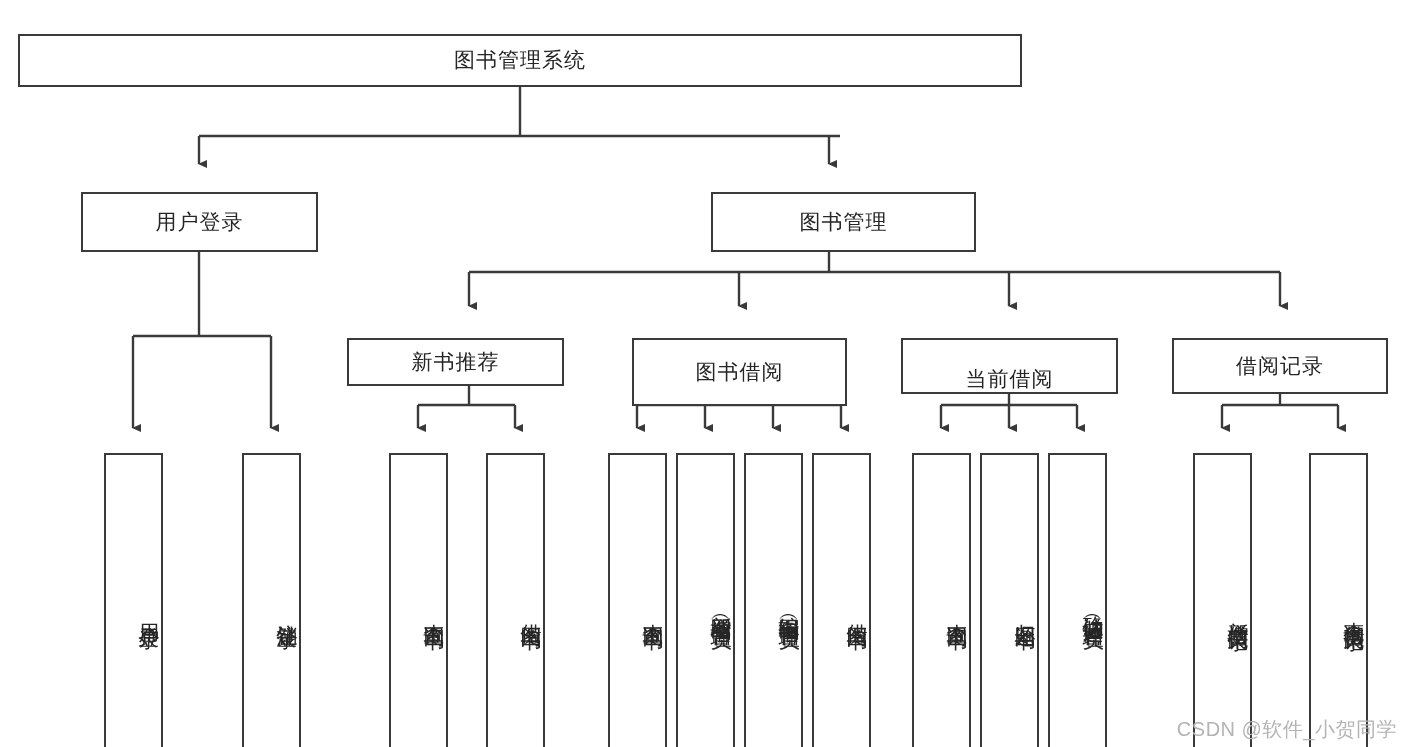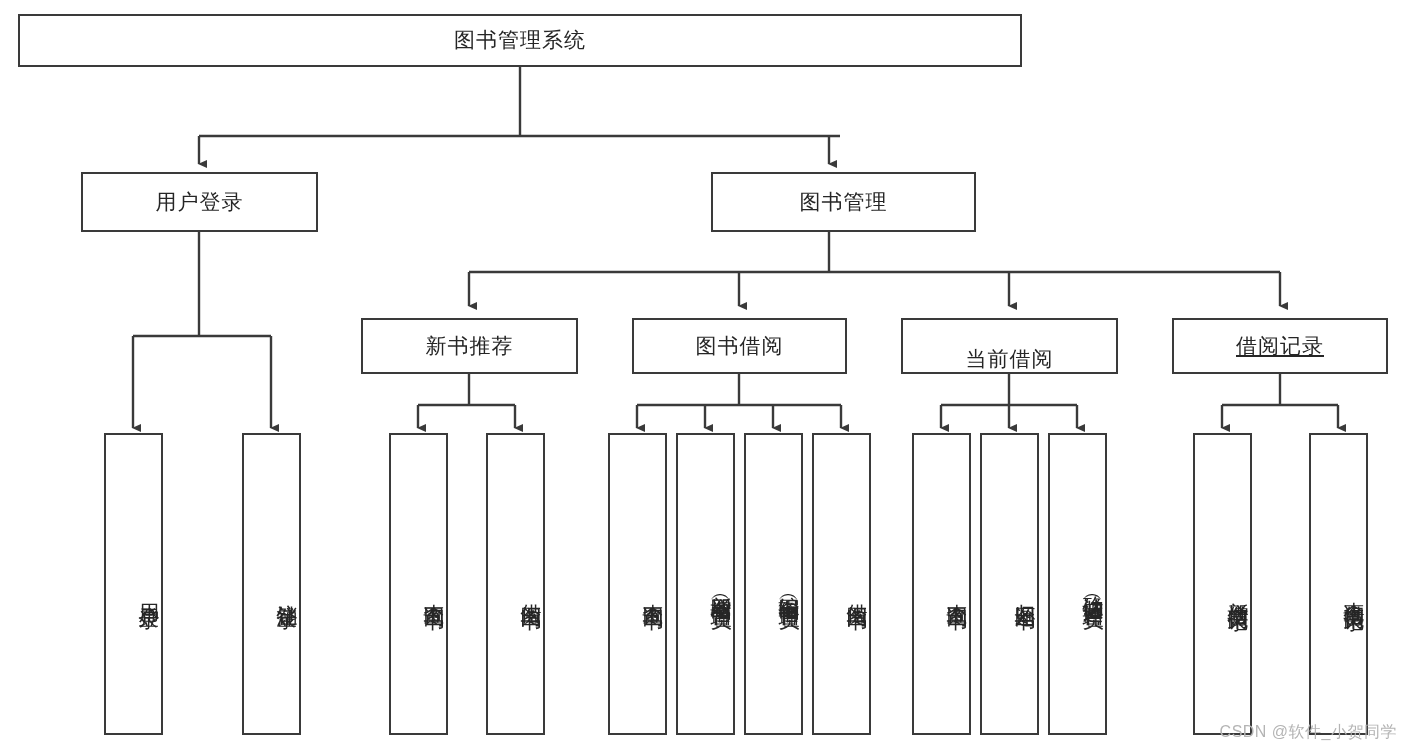--- a/index.html
+++ b/index.html
@@ -28,20 +28,21 @@
   }
   .node {
     position: absolute;
     box-sizing: border-box;
     background: #ffffff;
     border: 2px solid #3a3a3a;
     display: flex;
     align-items: center;
     justify-content: center;
     color: #262626;
+    margin-top: 20px;
   }
   .node.horizontal {
     font-size: 21px;
     letter-spacing: 1px;
   }
   .node.vertical {
     writing-mode: vertical-rl;
     text-orientation: upright;
     font-size: 21px;
     letter-spacing: 2px;
@@ -54,21 +55,21 @@
   }
   .node-label {
     display: block;
     line-height: 1.18;
     white-space: pre;
   }
   .watermark {
     position: absolute;
     right: 8px;
     bottom: 4px;
-    font-size: 16px;
+    font-size: 20px;
     color: #b4b4b4;
     letter-spacing: 0.5px;
     white-space: nowrap;
   }
 </style>
 </head>
 <body>
 
 <div id="diagram-root">
 
@@ -127,33 +128,33 @@
   </div>
 
   <div class="node horizontal" style="left:81px; top:172px; width:237px; height:60px;">
     <span class="node-label">用户登录</span>
   </div>
 
   <div class="node horizontal" style="left:711px; top:172px; width:265px; height:60px;">
     <span class="node-label">图书管理</span>
   </div>
 
-  <div class="node horizontal" style="left:361px; top:318px; width:217px; height:56px;">
+  <div class="node horizontal" style="left:347px; top:318px; width:217px; height:48px;">
     <span class="node-label">新书推荐</span>
   </div>
 
-  <div class="node horizontal" style="left:632px; top:318px; width:215px; height:56px;">
+  <div class="node horizontal" style="left:632px; top:318px; width:215px; height:68px;">
     <span class="node-label">图书借阅</span>
   </div>
 
   <div class="node horizontal" style="left:901px; top:318px; width:217px; height:56px;align-items:flex-end;">
     <span class="node-label">当前借阅</span>
   </div>
 
-  <div class="node horizontal" style="left:1172px; top:318px; width:216px; height:56px;text-decoration:underline;">
+  <div class="node horizontal" style="left:1172px; top:318px; width:216px; height:56px;">
     <span class="node-label">借阅记录</span>
   </div>
 
   <div class="node vertical" style="left:104px; top:433px; width:59px; height:302px;">
     <span class="node-label">用户登录</span>
   </div>
 
   <div class="node vertical" style="left:242px; top:433px; width:59px; height:302px;">
     <span class="node-label">注销登录</span>
   </div>

